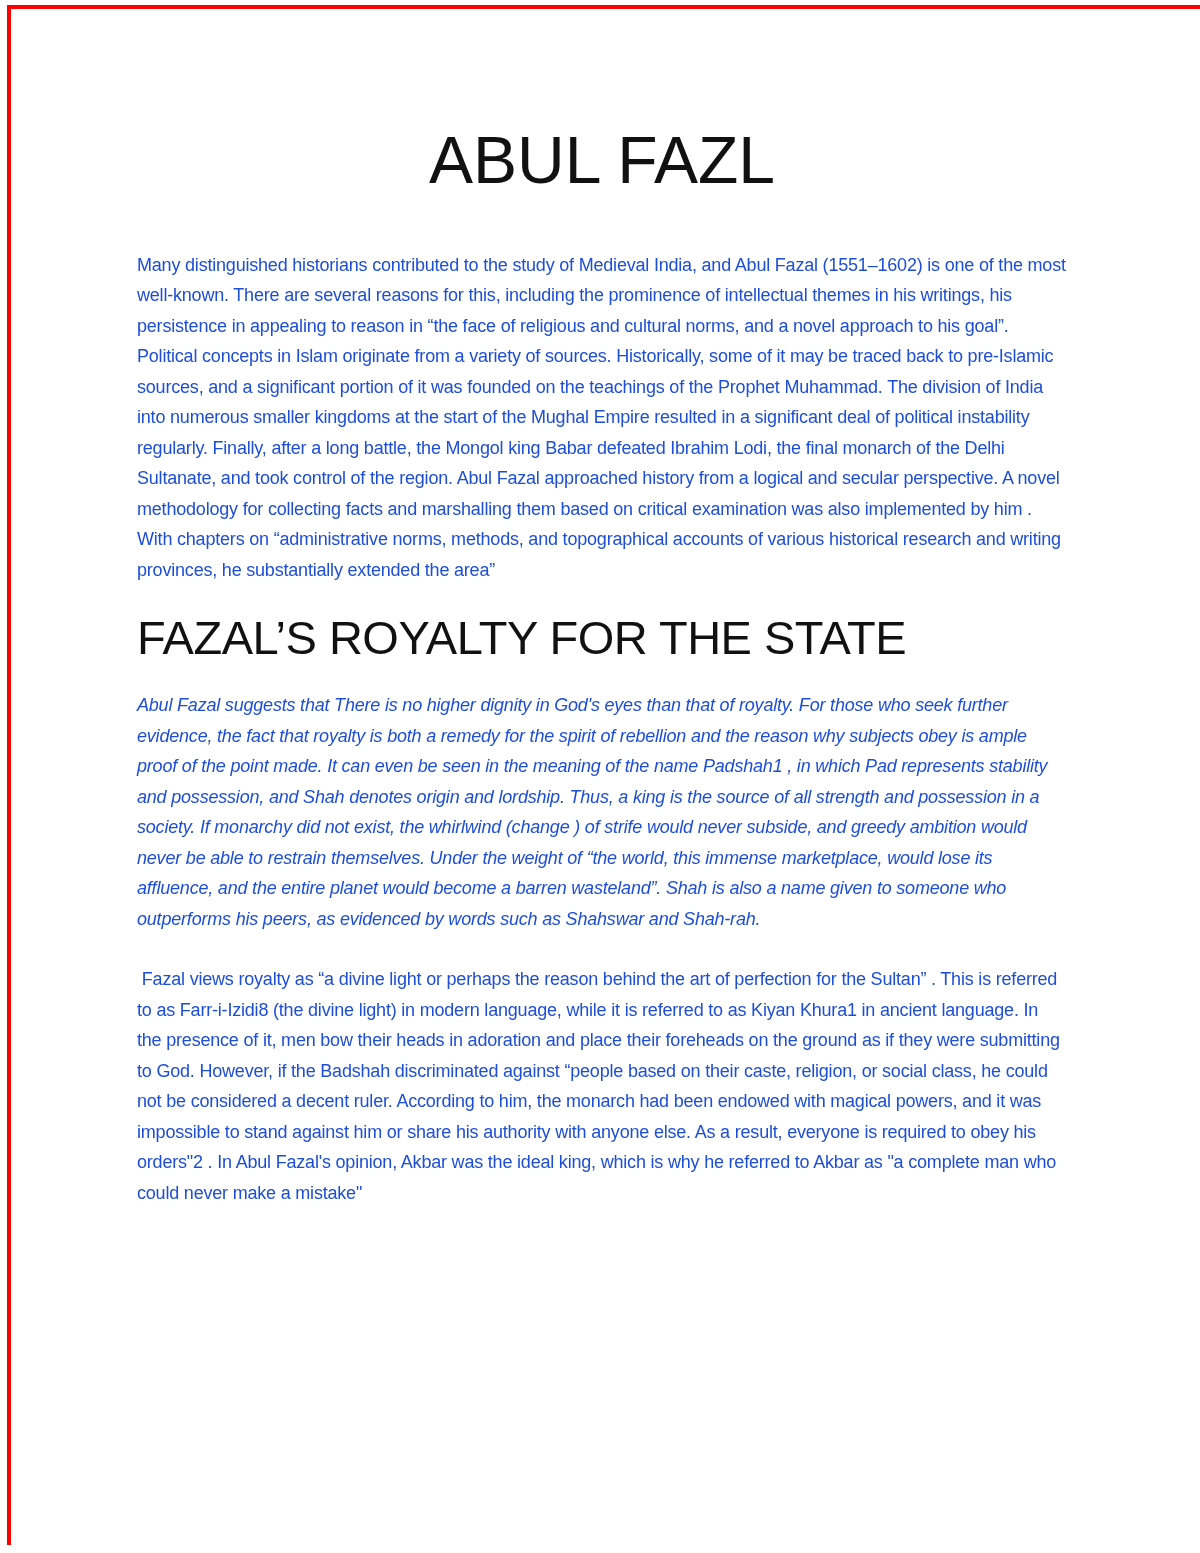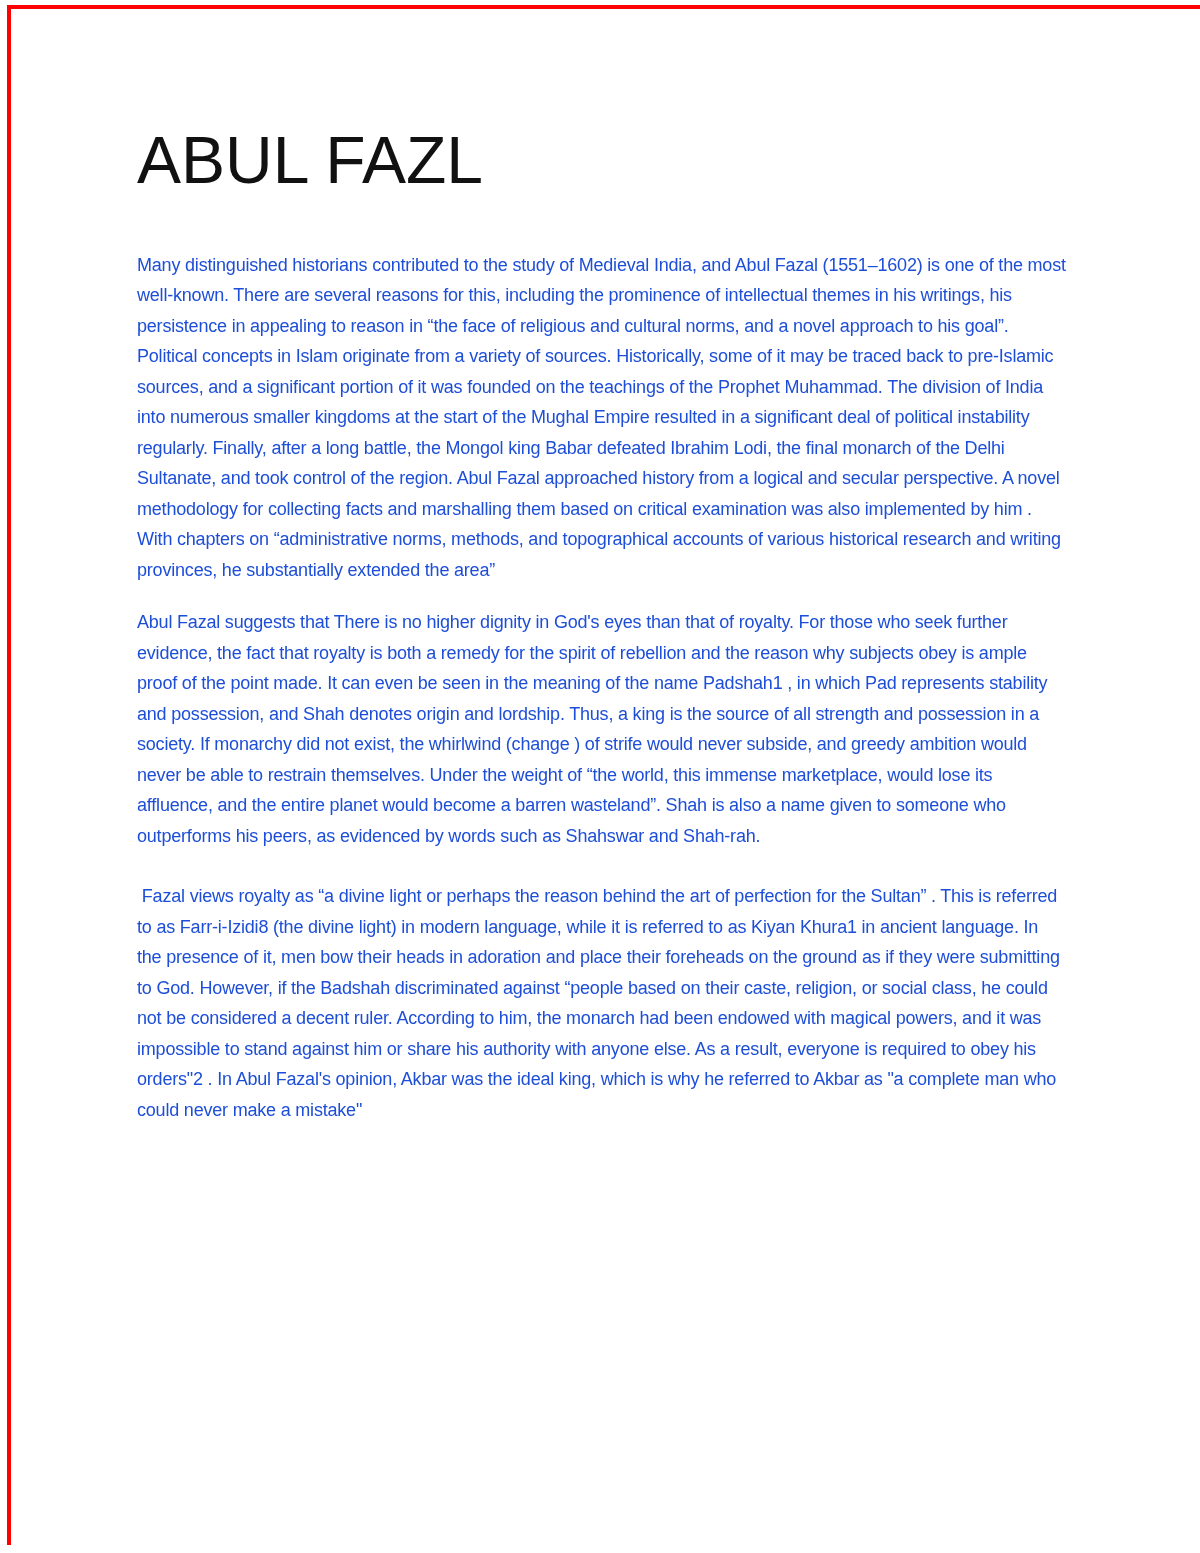--- a/index.html
+++ b/index.html
@@ -31,21 +31,21 @@
     width: 4px;
     height: 1540px;
     background: #ff0000;
   }
   .doc {
     position: relative;
     padding: 0 133px 0 137px;
   }
   .doc-title {
     margin: 118px 0 0 0;
-    text-align: left;
+    text-align: center;
     font-size: 66px;
     font-weight: 400;
     line-height: 1.3;
     color: #111111;
     white-space: pre;
   }
   .section-heading {
     margin: 24px 0 0 0;
     font-size: 47px;
     font-weight: 400;
@@ -55,33 +55,34 @@
   }
   .para {
     margin: 0;
     font-size: 18px;
     line-height: 30.5px;
     letter-spacing: -0.2px;
     white-space: pre-wrap;
     color: #1d4ed8;
   }
   .para-intro    { margin-top: 46px; }
-  .para-royal-1  { margin-top: 22px; }
+  .para-royal-1  { margin-top: 22px; font-style: italic; }
   .para-royal-2  { margin-top: 30px; }
 </style>
 </head>
 <body>
 
 <div class="page">
   <div class="border-top"></div>
   <div class="border-left"></div>
 
   <div class="doc">
     <h1 class="doc-title">ABUL FAZL</h1>
 
     <p class="para para-intro">Many distinguished historians contributed to the study of Medieval India, and Abul Fazal (1551–1602) is one of the most well-known. There are several reasons for this, including the prominence of intellectual themes in his writings, his persistence in appealing to reason in “the face of religious and cultural norms, and a novel approach to his goal”. Political concepts in Islam originate from a variety of sources. Historically, some of it may be traced back to pre-Islamic sources, and a significant portion of it was founded on the teachings of the Prophet Muhammad. The division of India into numerous smaller kingdoms at the start of the Mughal Empire resulted in a significant deal of political instability regularly. Finally, after a long battle, the Mongol king Babar defeated Ibrahim Lodi, the final monarch of the Delhi Sultanate, and took control of the region. Abul Fazal approached history from a logical and secular perspective. A novel methodology for collecting facts and marshalling them based on critical examination was also implemented by him . With chapters on “administrative norms, methods, and topographical accounts of various historical research and writing provinces, he substantially extended the area”</p>
 
+    <h2 class="section-heading">FAZAL’S ROYALTY FOR THE STATE</h2>
 
     <p class="para para-royal-1">Abul Fazal suggests that There is no higher dignity in God's eyes than that of royalty. For those who seek further evidence, the fact that royalty is both a remedy for the spirit of rebellion and the reason why subjects obey is ample proof of the point made. It can even be seen in the meaning of the name Padshah1 , in which Pad represents stability and possession, and Shah denotes origin and lordship. Thus, a king is the source of all strength and possession in a society. If monarchy did not exist, the whirlwind (change ) of strife would never subside, and greedy ambition would never be able to restrain themselves. Under the weight of “the world, this immense marketplace, would lose its affluence, and the entire planet would become a barren wasteland”. Shah is also a name given to someone who outperforms his peers, as evidenced by words such as Shahswar and Shah-rah.</p>
 
     <p class="para para-royal-2"> Fazal views royalty as “a divine light or perhaps the reason behind the art of perfection for the Sultan” . This is referred to as Farr-i-Izidi8 (the divine light) in modern language, while it is referred to as Kiyan Khura1 in ancient language. In the presence of it, men bow their heads in adoration and place their foreheads on the ground as if they were submitting to God. However, if the Badshah discriminated against “people based on their caste, religion, or social class, he could not be considered a decent ruler. According to him, the monarch had been endowed with magical powers, and it was impossible to stand against him or share his authority with anyone else. As a result, everyone is required to obey his orders"2 . In Abul Fazal's opinion, Akbar was the ideal king, which is why he referred to Akbar as "a complete man who could never make a mistake"</p>
   </div>
 </div>
 
 </body></html>

